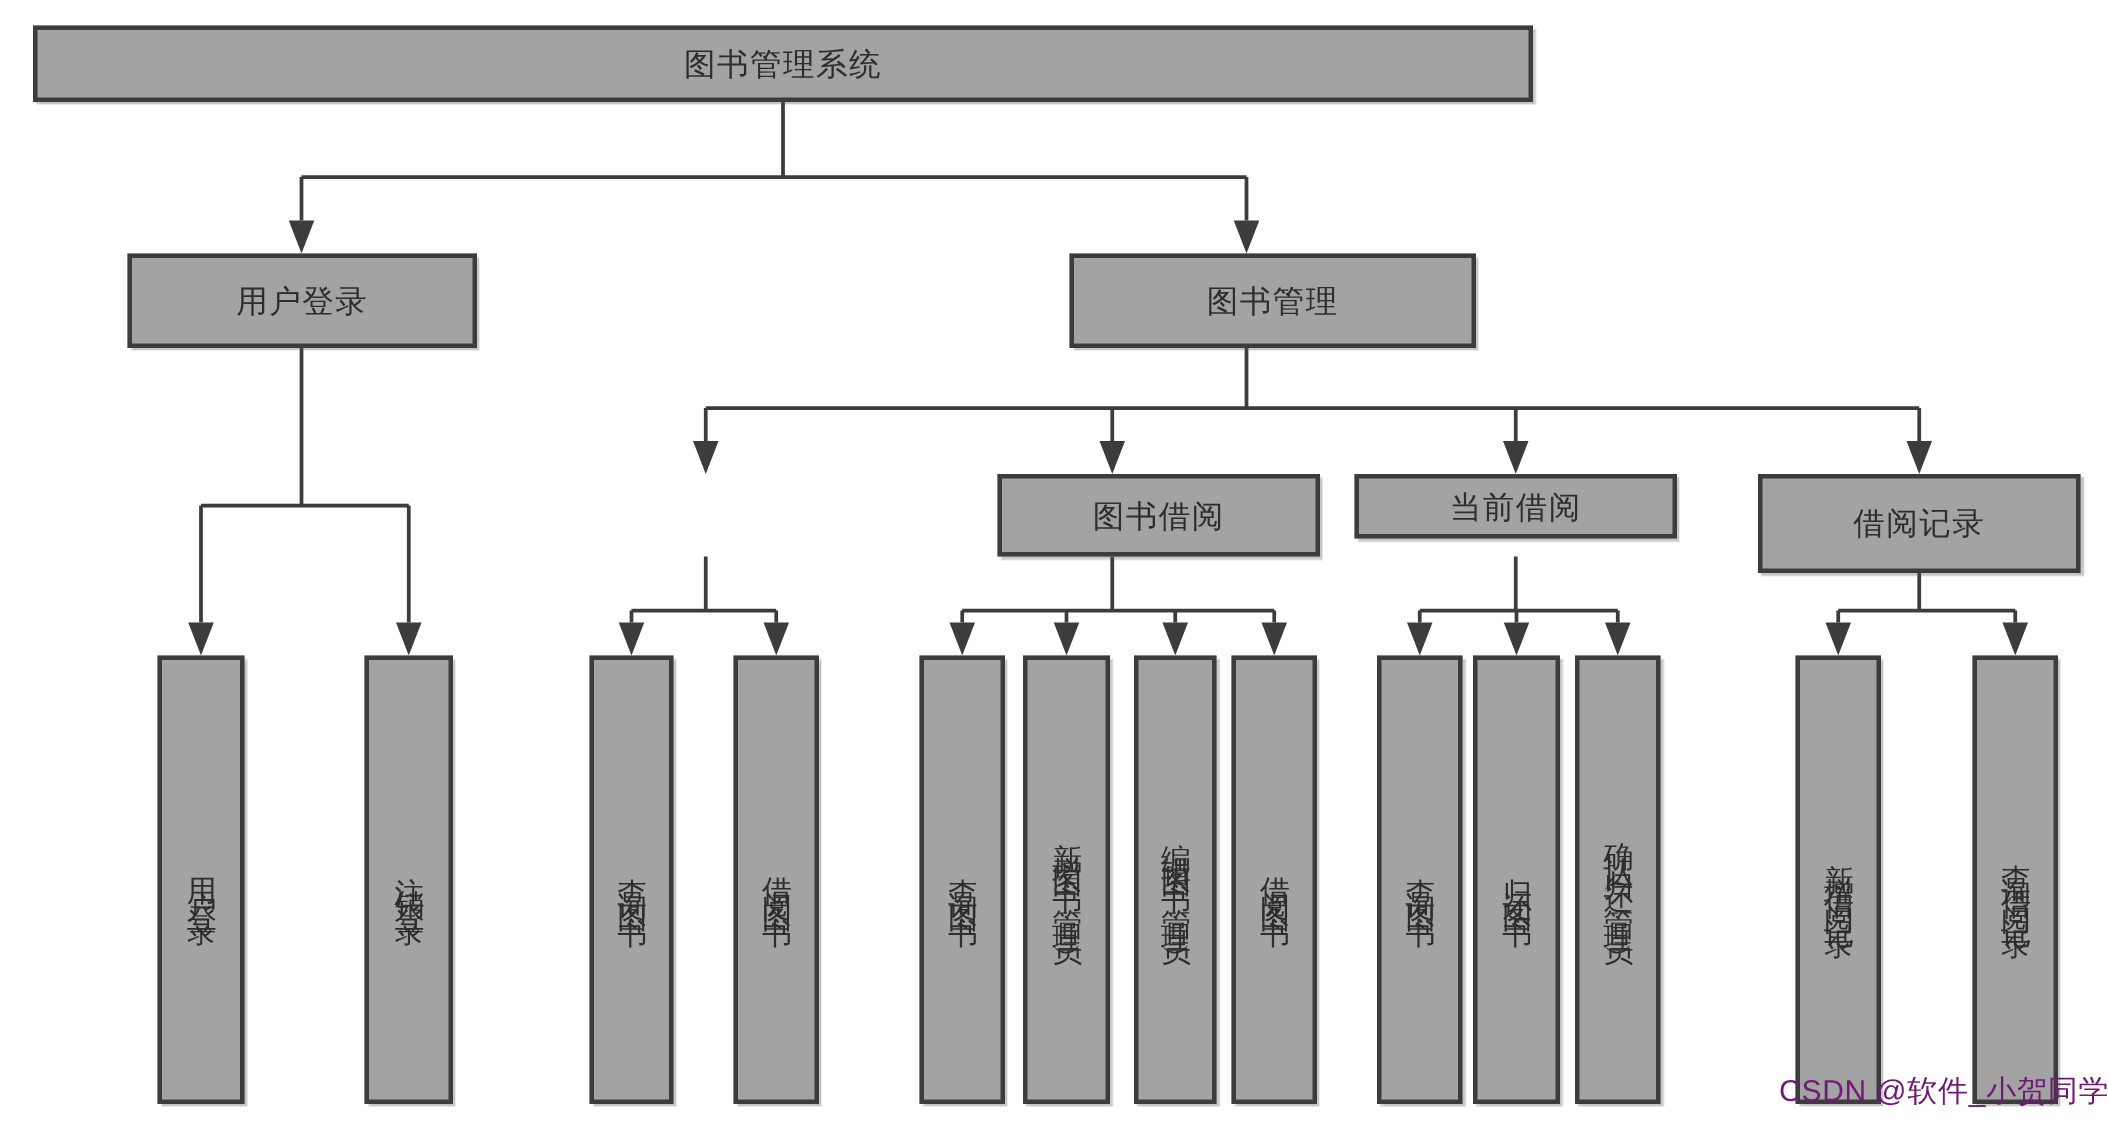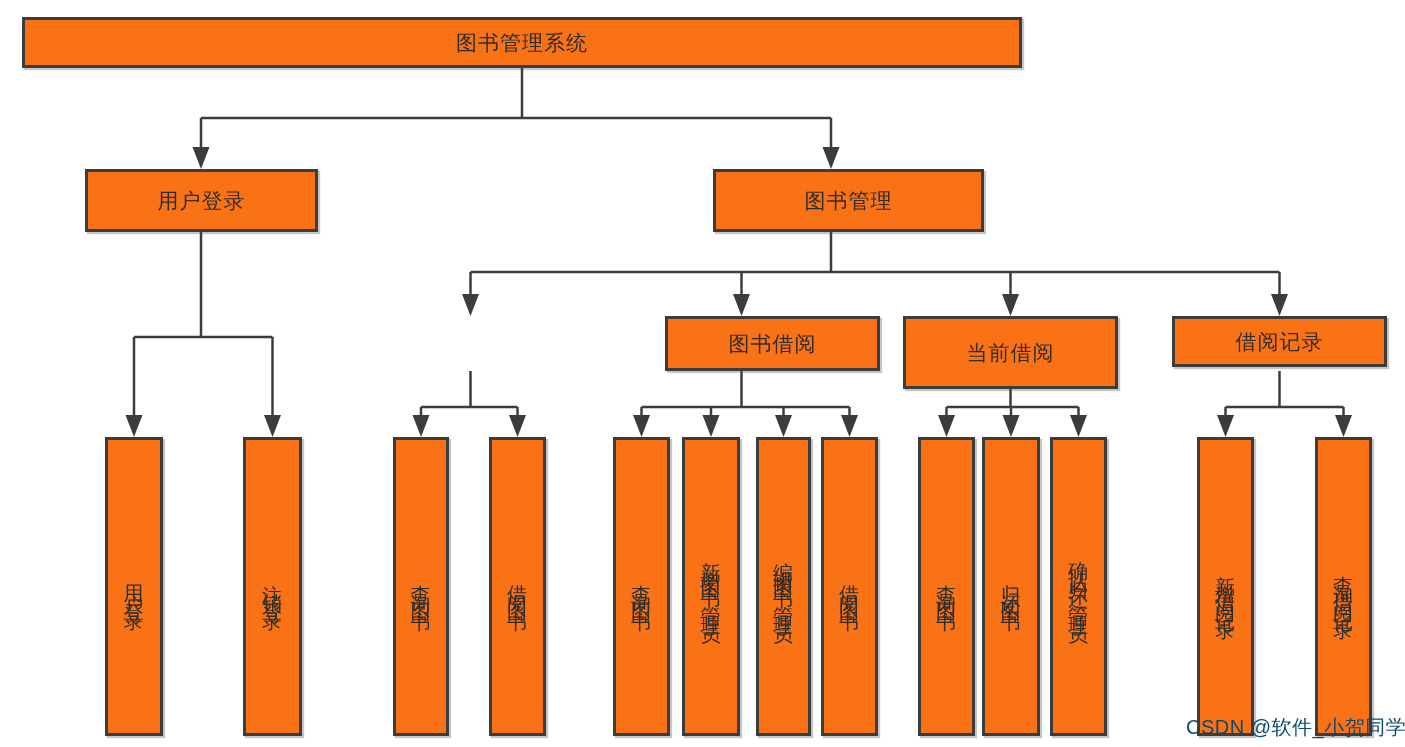--- a/index.html
+++ b/index.html
@@ -17,21 +17,21 @@
   }
   .connectors {
     position: absolute;
     left: 0;
     top: 0;
     z-index: 1;
   }
   .node {
     position: absolute;
     box-sizing: border-box;
-    background: #f97316;
+    background: #a3a3a3;
     border: 3px solid #3c3c3c;
     box-shadow: 2px 2px 1px rgba(90,90,90,0.35);
     display: flex;
     align-items: center;
     justify-content: center;
     z-index: 2;
     color: #2d2d2d;
   }
   .hbox {
     font-size: 21px;
@@ -45,21 +45,21 @@
     letter-spacing: 9px;
     line-height: 1;
     white-space: nowrap;
   }
   .watermark {
     position: absolute;
     left: 1186px;
     top: 714px;
     z-index: 3;
     font-size: 20px;
-    color: #0c4a6e;
+    color: #701a75;
     letter-spacing: 0.5px;
     white-space: nowrap;
   }
 </style>
 </head>
 <body>
 
 <div class="canvas">
 
   <svg class="connectors" width="1405" height="747" viewBox="0 0 1405 747">
@@ -127,22 +127,22 @@
       <polygon points="1335,415 1352,415 1343.5,437"></polygon>
     </g>
   </svg>
 
   <div class="node hbox" style="left:22px; top:17px; width:1000px; height:51px;">图书管理系统</div>
 
   <div class="node hbox" style="left:85px; top:169px; width:233px; height:63px;">用户登录</div>
   <div class="node hbox" style="left:713px; top:169px; width:271px; height:63px;">图书管理</div>
 
   <div class="node hbox" style="left:634px; top:316px; width:215px; height:55px;margin-left:31px;">图书借阅</div>
-  <div class="node hbox" style="left:903px; top:316px; width:215px; height:73px;">当前借阅</div>
-  <div class="node hbox" style="left:1172px; top:316px; width:215px; height:51px;">借阅记录</div>
+  <div class="node hbox" style="left:903px; top:316px; width:215px; height:43px;">当前借阅</div>
+  <div class="node hbox" style="left:1172px; top:316px; width:215px; height:66px;">借阅记录</div>
 
   <div class="node vbox" style="left:105px; top:437px; width:58px; height:299px;">用户登录</div>
   <div class="node vbox" style="left:243px; top:437px; width:59px; height:299px;">注销登录</div>
 
   <div class="node vbox" style="left:393px; top:437px; width:56px; height:299px;">查询图书</div>
   <div class="node vbox" style="left:489px; top:437px; width:57px; height:299px;">借阅图书</div>
 
   <div class="node vbox" style="left:613px; top:437px; width:57px; height:299px;">查询图书</div>
   <div class="node vbox" style="left:682px; top:437px; width:58px; height:299px;">新增图书（管理员）</div>
   <div class="node vbox" style="left:756px; top:437px; width:55px; height:299px;">编辑图书（管理员）</div>

